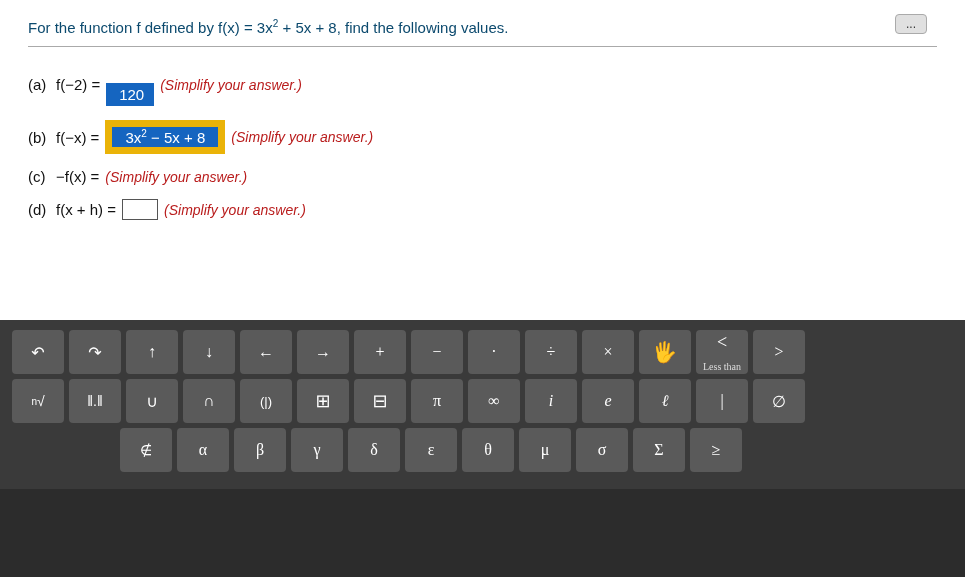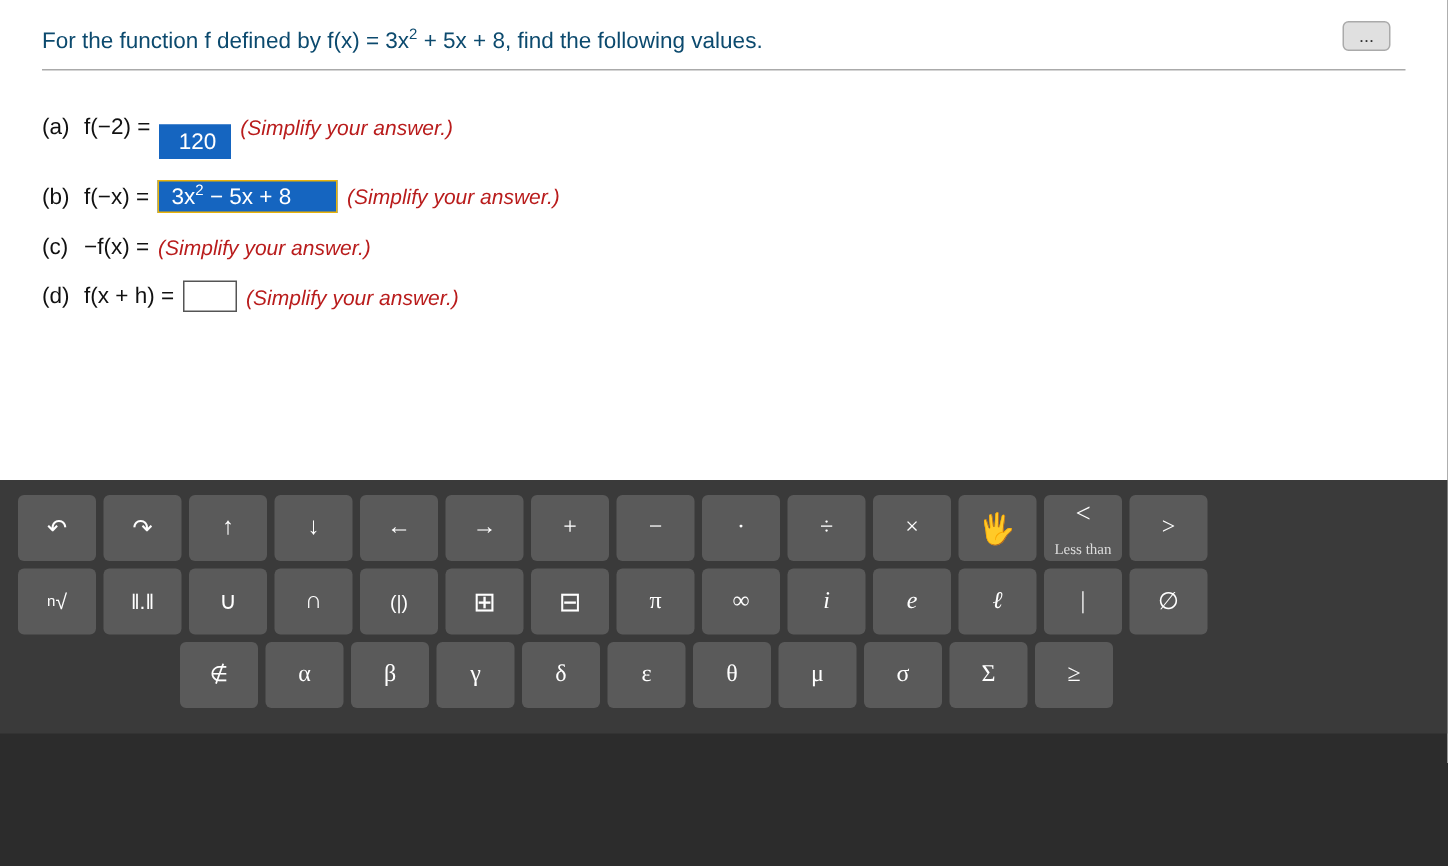--- a/index.html
+++ b/index.html
@@ -58,27 +58,27 @@
       background: #fff;
       color: #111;
       padding: 1px 8px;
       font-size: 15px;
       min-width: 48px;
       text-align: center;
       font-family: Arial, sans-serif;
     }
     .answer-box-dark {
       display: inline-block;
-      border: 1px solid #eab308;
+      border: 7px solid #eab308;
       background: #1565c0;
       color: #fff;
       padding: 1px 8px;
       font-size: 15px;
       min-width: 120px;
-      text-align: left;
+      text-align: center;
       font-family: Arial, sans-serif;
     }
     .simplify {
       font-style: italic;
       color: #b91c1c;
       font-size: 14px;
       font-family: Arial, sans-serif;
     }
     sup { font-size: 10px; }
     .more-btn {

